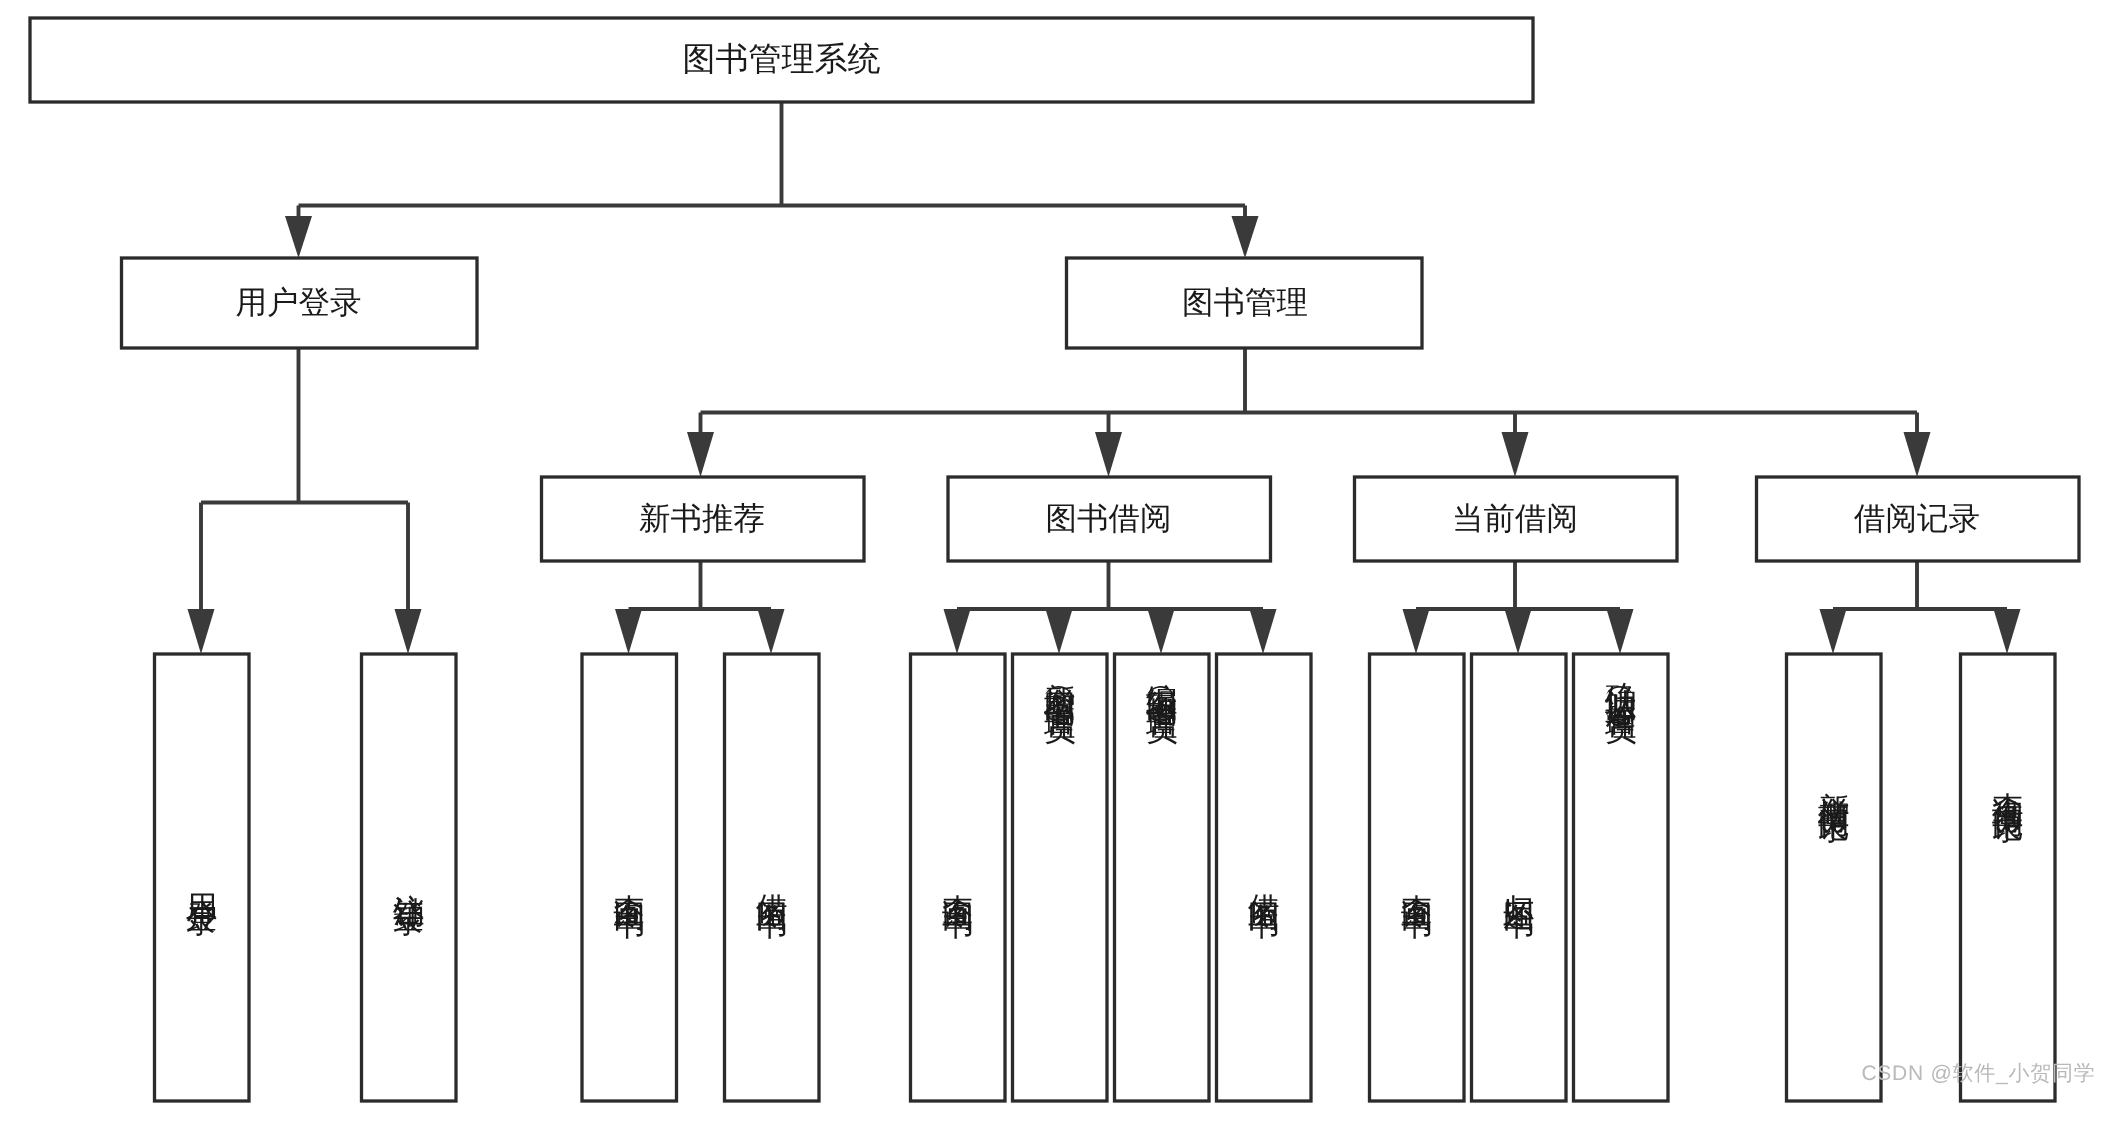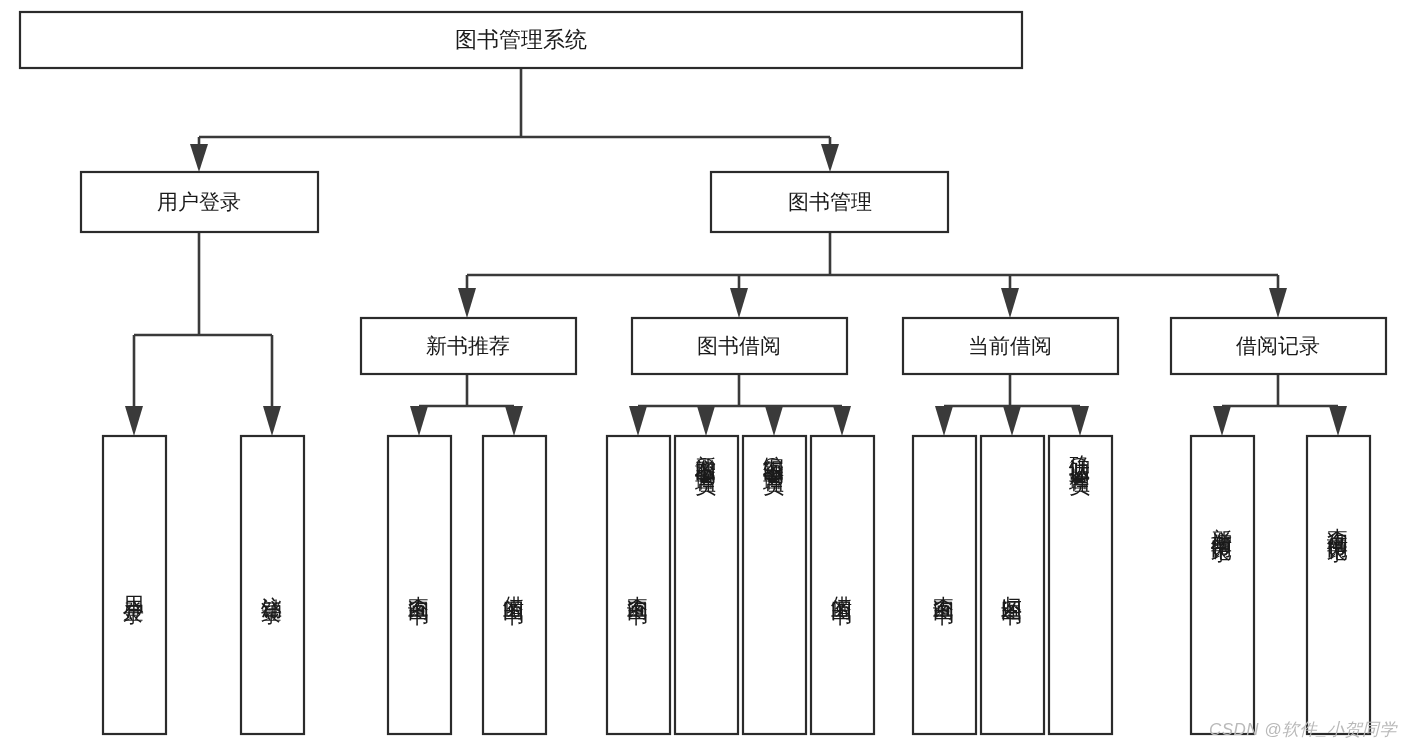--- a/index.html
+++ b/index.html
@@ -54,27 +54,26 @@
     font-family: "Liberation Sans", sans-serif;
     font-size: 21px;
     fill: #1a1a1a;
     text-anchor: middle;
     writing-mode: vertical-rl;
     letter-spacing: 3px;
   }
   .watermark {
     position: absolute;
     right: 8px;
-    bottom: 6px;
-    font-family: "Liberation Sans", sans-serif;
-    font-size: 17px;
+    bottom: 22px;
+    font-family: "Liberation Sans", sans-serif;
+    font-size: 14px;
     color: #b9b9b9;
     white-space: nowrap;
     letter-spacing: 0.5px;
-    font-style: italic;
   }
 </style>
 </head>
 <body>
 
 <svg id="chart-root" viewBox="0 0 1405 747">
 
   <g>
     <path class="connector" d="M521,68 L521,137"></path>
     <path class="connector" d="M199,137 L830,137"></path>

